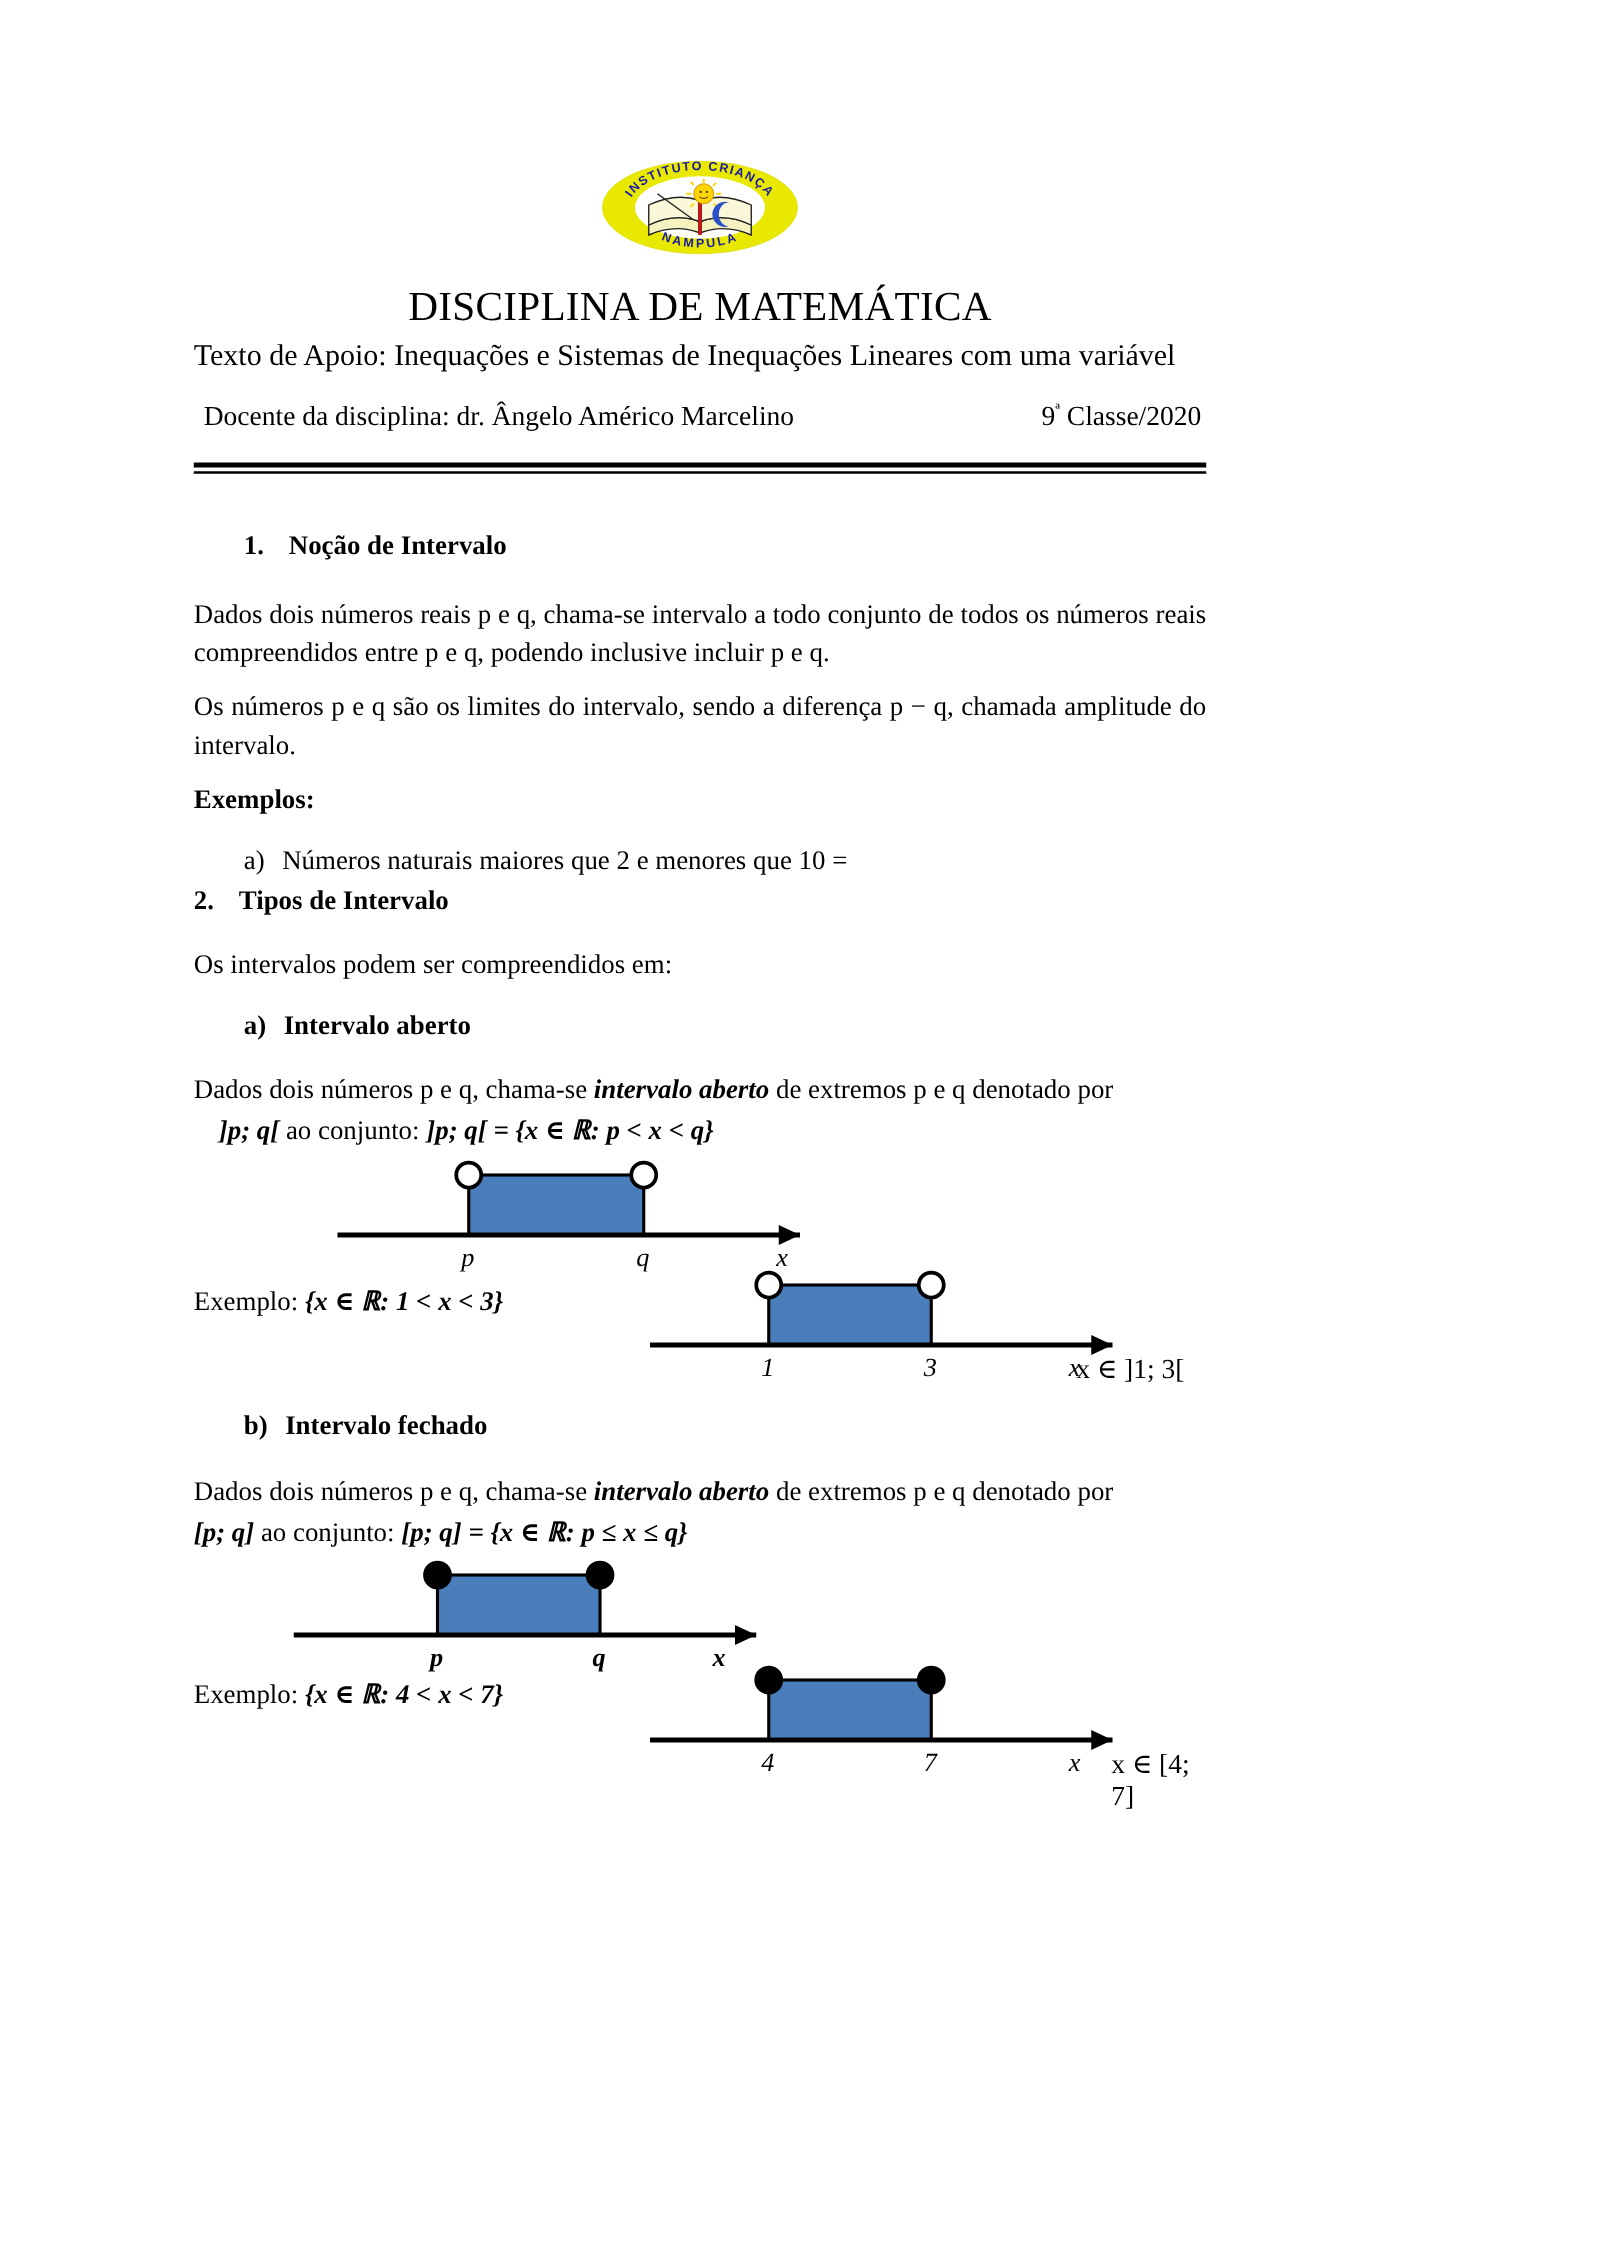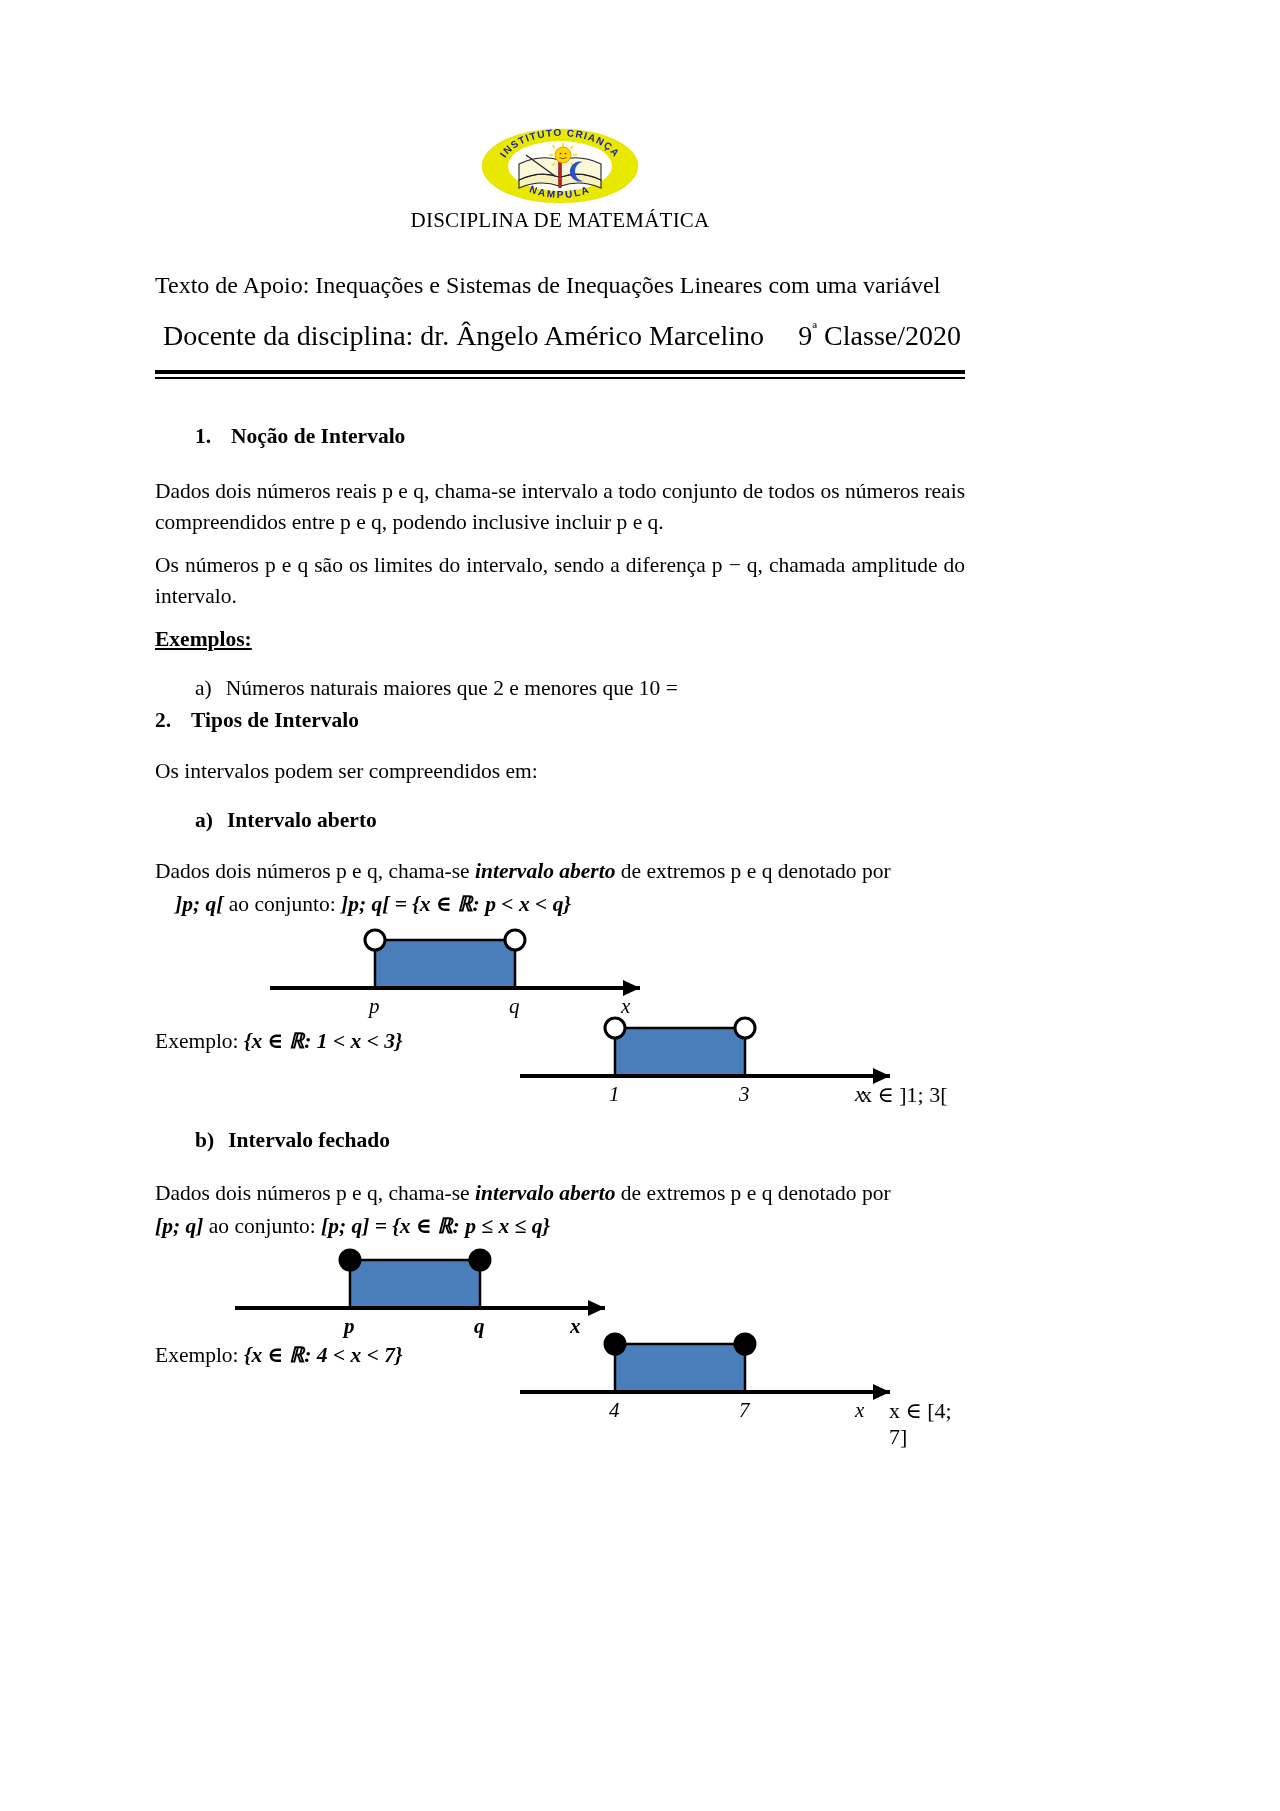--- a/index.html
+++ b/index.html
@@ -41,42 +41,42 @@
   .logo {
     width: 160px;
     height: 76px;
     display: block;
   }
 
   
   .doc-title {
     position: absolute;
     left: 0;
-    top: 208px;
+    top: 228px;
     width: 810px;
     text-align: center;
-    font-size: 21px;
+    font-size: 33px;
     letter-spacing: 0.2px;
   }
   .doc-subtitle {
     position: absolute;
     left: 0;
     top: 272px;
     width: 810px;
     font-size: 24px;
   }
   .doc-meta {
     position: absolute;
     left: 8px;
     top: 320px;
     width: 802px;
     display: flex;
     justify-content: space-between;
     align-items: flex-start;
-    font-size: 28px;
+    font-size: 22px;
   }
   .doc-meta .right { padding-right: 4px; }
   sup.ord { font-size: 0.62em; vertical-align: super; }
 
   .rule {
     position: absolute;
     left: 0;
     top: 370px;
     width: 810px;
     border-top: 4px solid #000;
@@ -201,21 +201,21 @@
     </div>
 
     <div class="blk" style="top:476px;">
       <p class="para">Dados dois números reais p e q, chama-se intervalo a todo conjunto de todos os números reais compreendidos entre p e q, podendo inclusive incluir p e q.</p>
     </div>
 
     <div class="blk" style="top:550px;">
       <p class="para">Os números p e q são os limites do intervalo, sendo a diferença p − q, chamada amplitude do intervalo.</p>
     </div>
 
-    <div class="blk" style="top:624px;text-decoration:underline;">
+    <div class="blk" style="top:624px;">
       <p class="para bold">Exemplos:</p>
     </div>
 
     <div class="blk" style="top:676px; left:40px; width:770px;">
       <div class="letter-head" style="font-weight:normal;">
         <span class="marker">a)</span>
         <span>Números naturais maiores que 2 e menores que 10 =</span>
       </div>
     </div>
 

